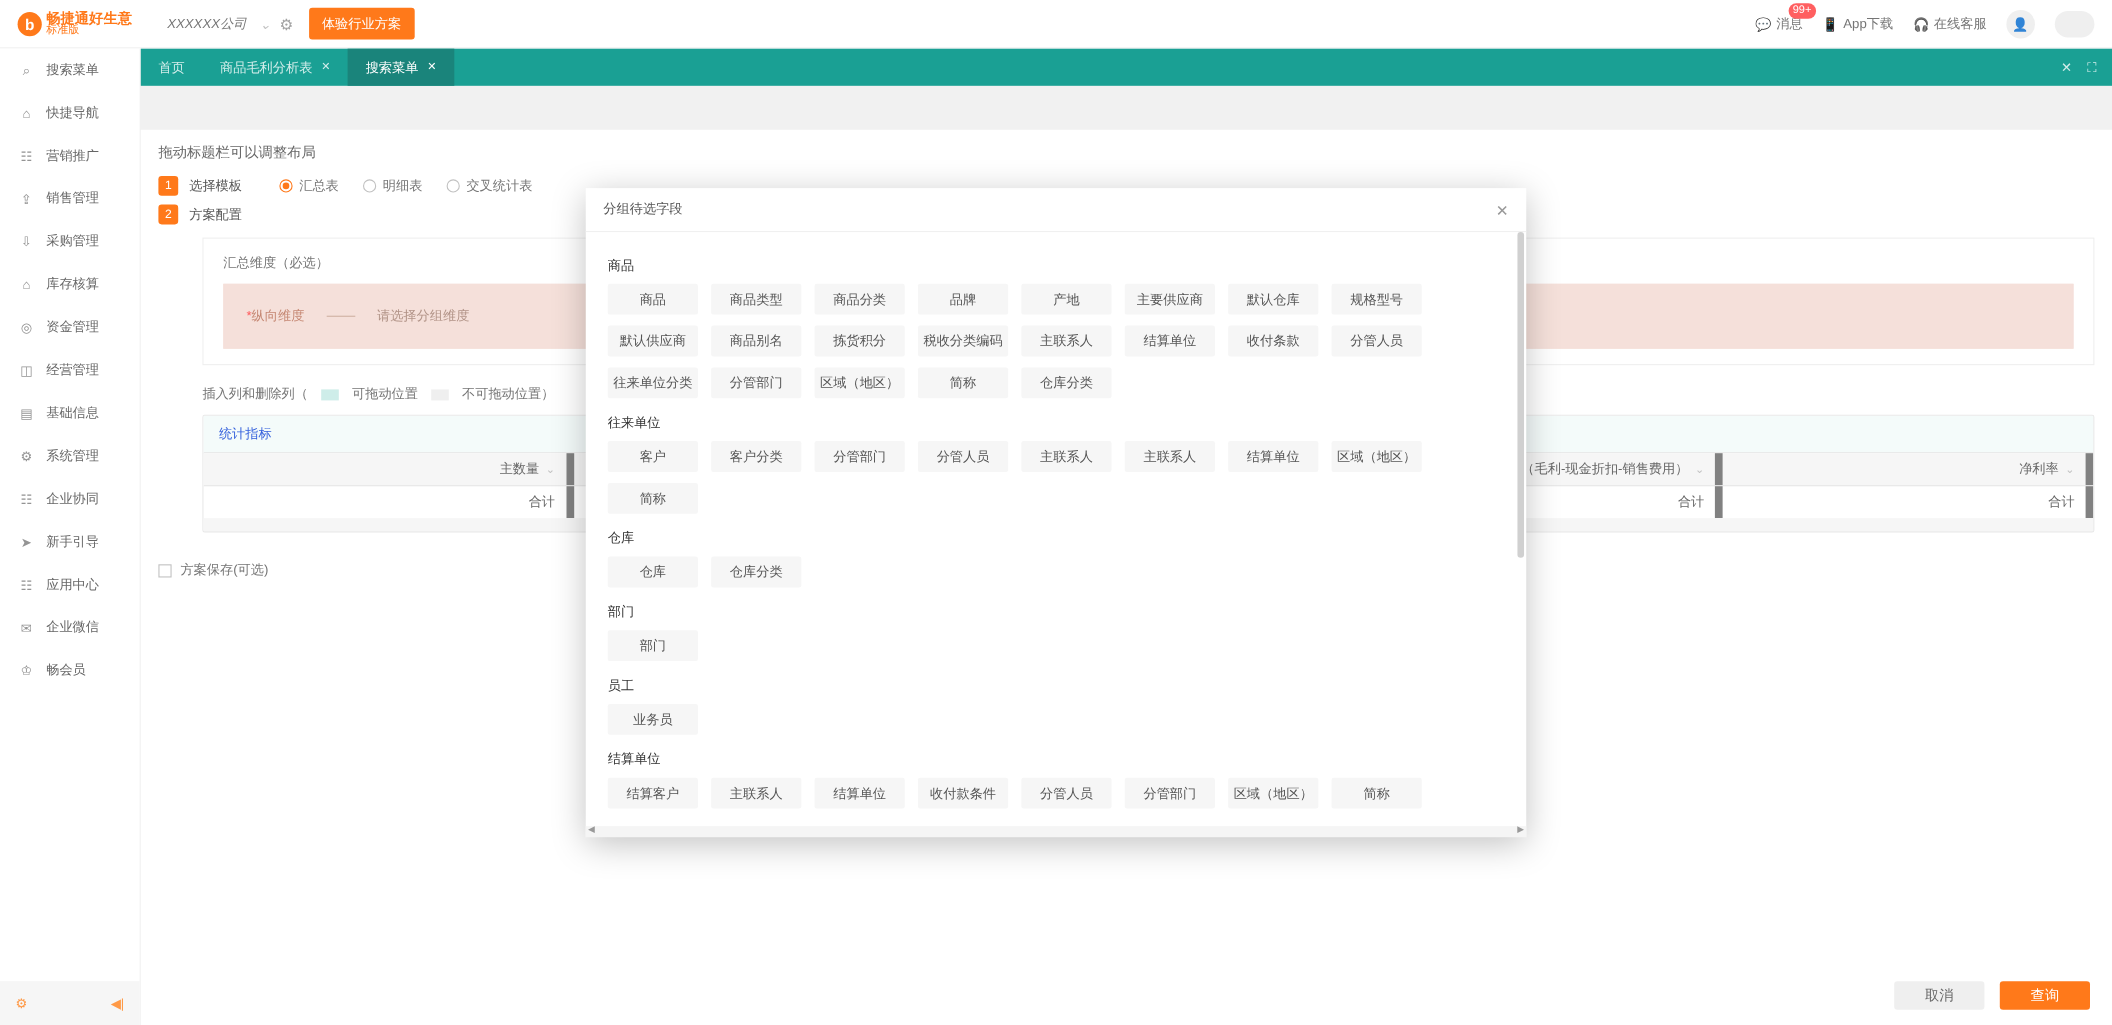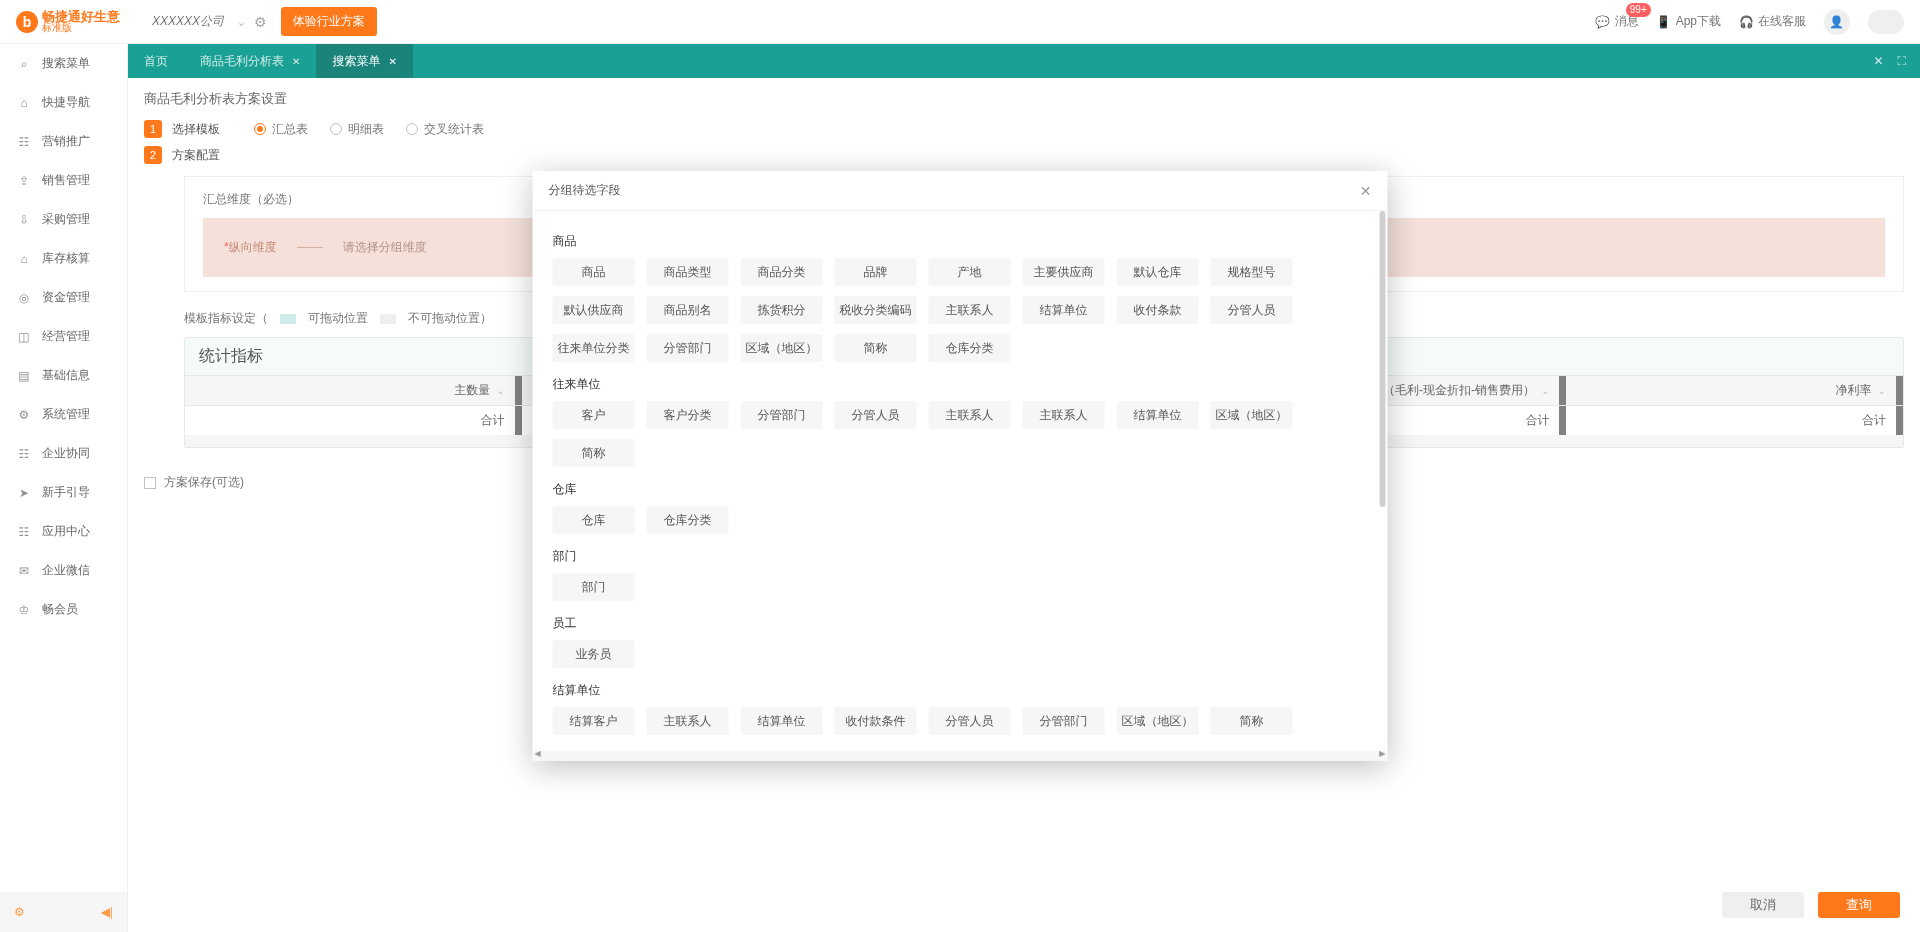--- a/index.html
+++ b/index.html
@@ -27,21 +27,21 @@
 .main-row { flex: 1; display: flex; overflow: hidden; }
 
 
 .sidebar { width: 128px; background: #fff; border-right: 1px solid #eee; display: flex; flex-direction: column; }
 .sidebar-scroll { flex: 1; overflow-y: auto; }
 .side-item { display: flex; align-items: center; gap: 10px; padding: 11px 16px; color: #555; cursor: pointer; }
 .side-icon { width: 16px; text-align: center; color: #888; }
 .sidebar-footer { height: 40px; background: #f5f5f5; display: flex; align-items: center; justify-content: space-between; padding: 0 14px; color: #ff8f33; }
 
 
-.content { flex: 1; display: flex; flex-direction: column; background: #f0f0f0; position: relative; }
+.content { flex: 1; display: flex; flex-direction: column; background: #f0f0f0; position: relative; gap: 40px; }
 .tabstrip { height: 34px; background: #009688; display: flex; align-items: center; }
 .tab { height: 100%; display: flex; align-items: center; padding: 0 16px; color: #cfece9; cursor: pointer; gap: 8px; }
 .tab.active { background: #00776c; color: #fff; }
 .tab .close { font-size: 10px; }
 .tabstrip-right { margin-left: auto; display: flex; align-items: center; gap: 14px; padding-right: 14px; color: #cfece9; }
 .page-body { flex: 1; overflow: auto; padding: 0; background: #fff; margin: 0; position: relative; }
 .page-title { padding: 12px 16px; font-size: 13px; color: #555; }
 
 
 .step-block { padding: 0 16px 8px; }
@@ -59,21 +59,21 @@
 .dim-highlight .star { color: #ff4d4f; }
 .dim-line { width: 26px; height: 1px; background: #cba998; }
 .dim-placeholder { color: #a9877a; }
 
 .indicator-row { margin: 18px 0 0 40px; display: flex; align-items: center; gap: 12px; color: #666; }
 .legend-box { width: 16px; height: 10px; }
 .legend-box.drag { background: #c9ebe7; }
 .legend-box.nodrag { background: #eee; }
 
 .grid-box { margin: 10px 0 0 40px; border: 1px solid #e6e6e6; border-radius: 2px; overflow: hidden; }
-.grid-title { color: #404040; padding: 8px 14px; background: #f3fbfa; font-size: 16px; border-bottom: 1px solid #e6e6e6; }
+.grid-title { color: #1d4ed8; padding: 8px 14px; background: #f3fbfa; font-size: 12px; border-bottom: 1px solid #e6e6e6; }
 .grid-head { display: flex; background: #f5f5f5; border-bottom: 1px solid #e6e6e6; }
 .grid-cell { flex: 1; min-width: 140px; padding: 6px 10px; text-align: center; color: #555; border-right: 7px solid #737373; display: flex; align-items: center; justify-content: flex-end; gap: 6px; }
 .grid-cell.wide { min-width: 280px; flex: 2.2; }
 .grid-body { display: flex; }
 .grid-body .grid-cell { padding: 6px 10px; }
 .grid-chev { color: #bbb; font-size: 10px; }
 .grid-scroll { height: 12px; background: #f5f5f5; position: relative; }
 
 .tips { margin: 14px 0 0 40px; color: #999; line-height: 1.8; }
 .save-row { padding: 18px 16px; display: flex; align-items: center; gap: 8px; color: #666; }
@@ -226,21 +226,21 @@
               <span class="close">✕</span>
             </div>
           </div>
         <div class="tabstrip-right">
           <span>✕</span>
           <span>⛶</span>
         </div>
       </div>
 
       <div class="page-body">
-        <div class="page-title">商品毛利分析表方案设置</div>
+        <div class="page-title">拖动标题栏可以调整布局</div>
 
         <div class="step-block">
           <div class="step-head">
             <div class="step-num">1</div>
             <span>选择模板</span>
             <div class="radio-row" id="radio-row">
                 <div class="radio selected">
                   <span class="dot"></span>
                   <span>汇总表</span>
                 </div>
@@ -265,21 +265,21 @@
           <div class="dim-box">
             <div class="dim-title">汇总维度（必选）</div>
             <div class="dim-highlight">
               <span><span class="star">*</span><span>纵向维度</span></span>
               <span class="dim-line"></span>
               <span class="dim-placeholder">请选择分组维度</span>
             </div>
           </div>
 
           <div class="indicator-row">
-            <span>模板指标设定（</span>
+            <span>插入列和删除列（</span>
             <span class="legend-box drag"></span>
             <span>可拖动位置</span>
             <span class="legend-box nodrag"></span>
             <span>不可拖动位置）</span>
           </div>
 
           <div class="grid-box">
             <div class="grid-title">统计指标</div>
             <div class="grid-head" id="grid-head">
                 <div class="grid-cell">

